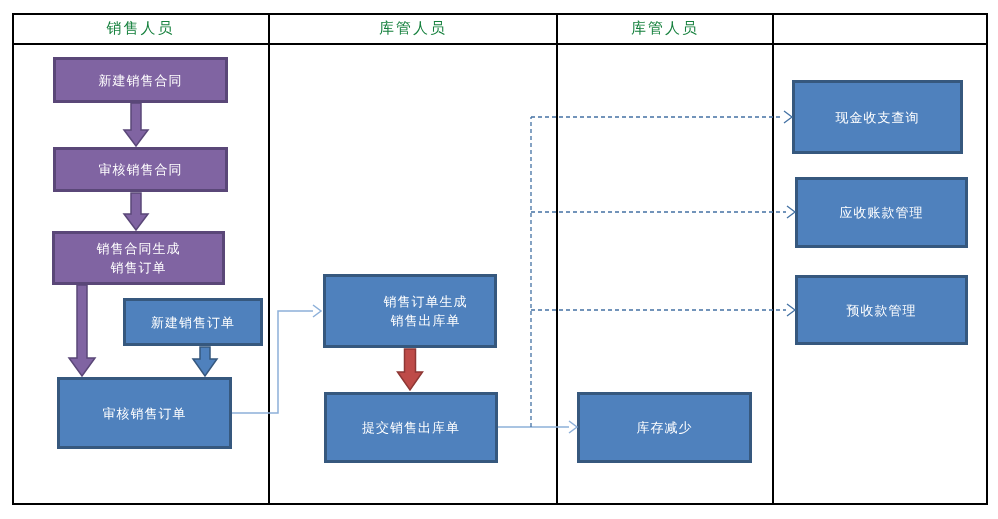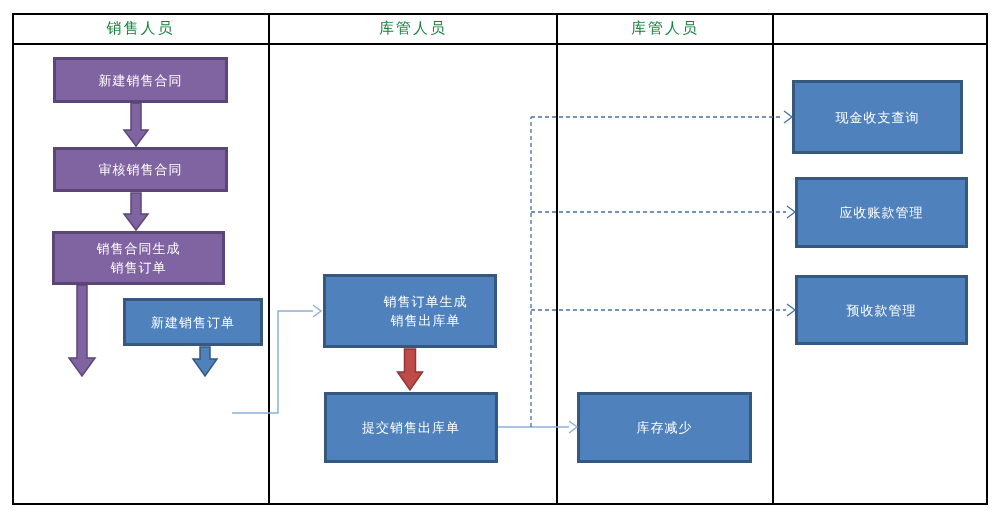--- a/index.html
+++ b/index.html
@@ -47,20 +47,23 @@
   <div class="node purple" style="left:53px;top:147px;width:175px;height:45px;">
       <span class="lbl">审核销售合同</span>
     </div>
   <div class="node purple" style="left:52px;top:231px;width:173px;height:54px;">
       <span class="lbl">销售合同生成
 销售订单</span>
     </div>
   <div class="node blue" style="left:123px;top:298px;width:140px;height:48px;">
       <span class="lbl">新建销售订单</span>
     </div>
+  <div class="node blue" style="left:57px;top:377px;width:175px;height:72px;">
+      <span class="lbl">审核销售订单</span>
+    </div>
   <div class="node blue" style="left:323px;top:274px;width:174px;height:74px;padding-left:31px;">
       <span class="lbl">销售订单生成
 销售出库单</span>
     </div>
   <div class="node blue" style="left:324px;top:392px;width:174px;height:71px;">
       <span class="lbl">提交销售出库单</span>
     </div>
   <div class="node blue" style="left:577px;top:392px;width:175px;height:71px;">
       <span class="lbl">库存减少</span>
     </div>

